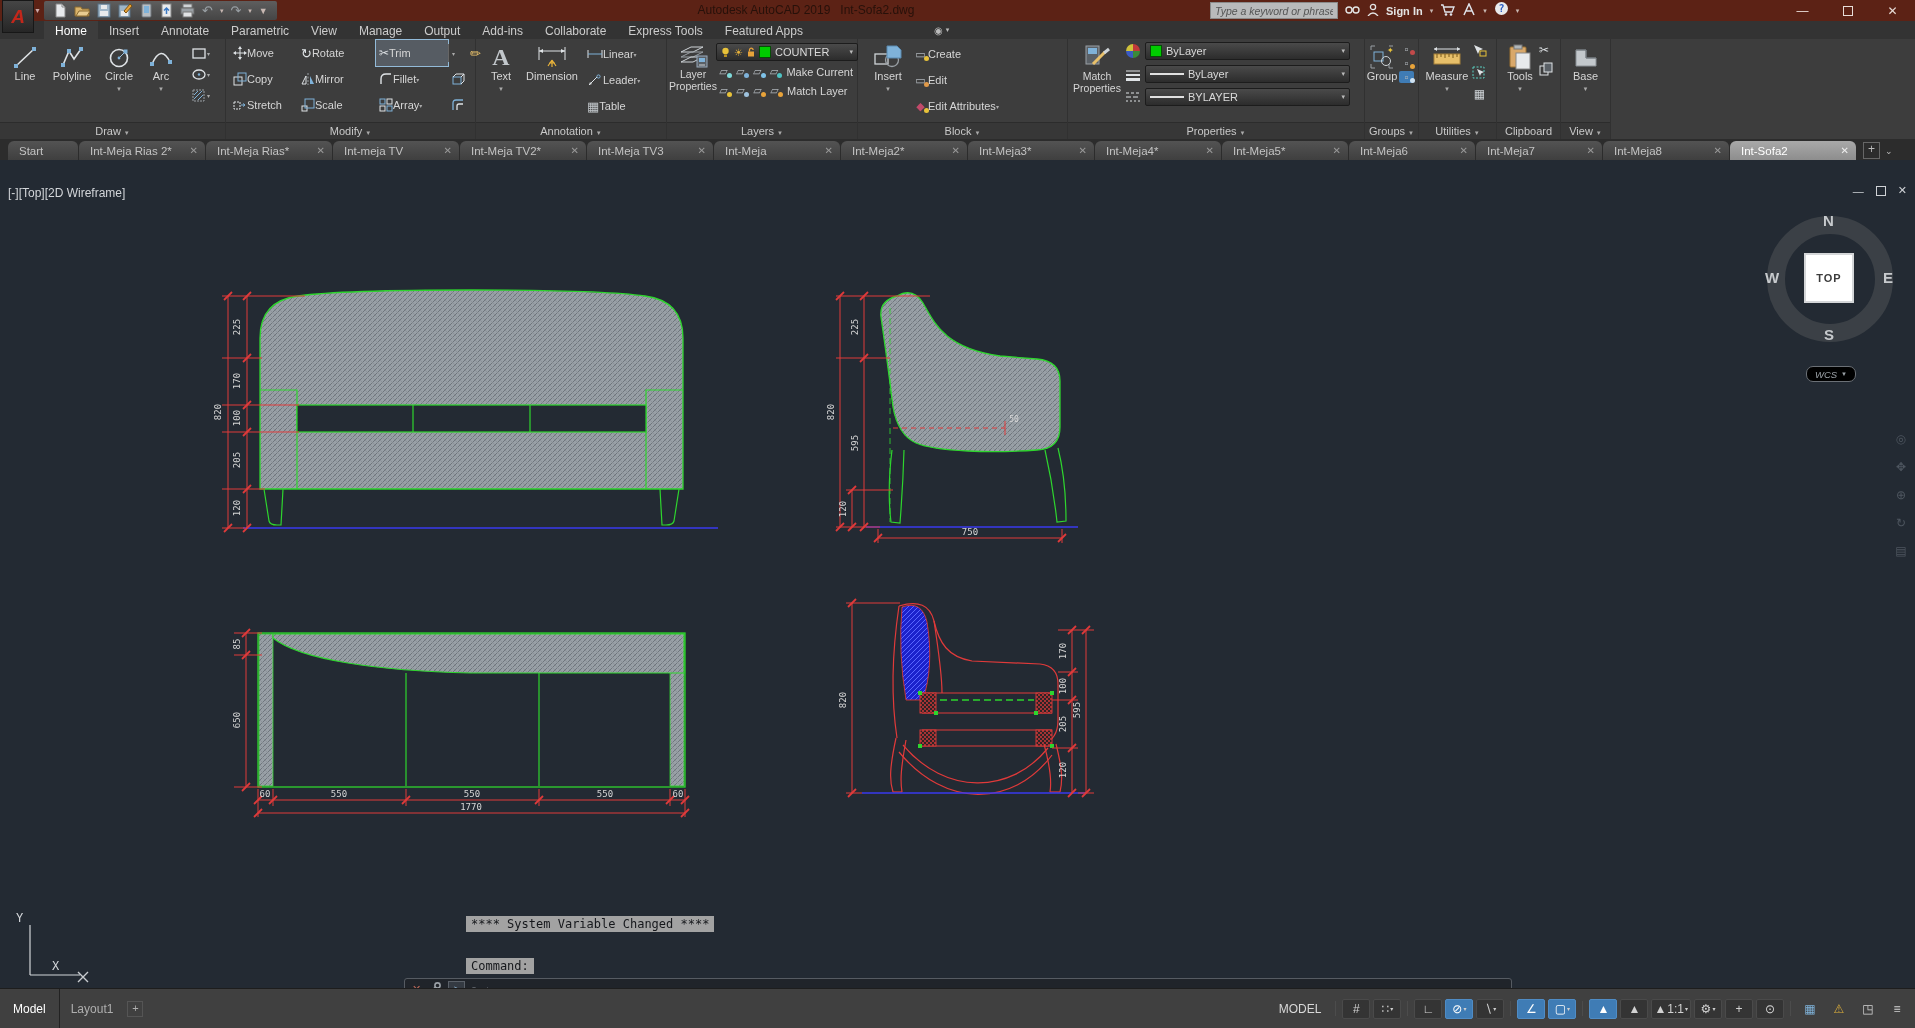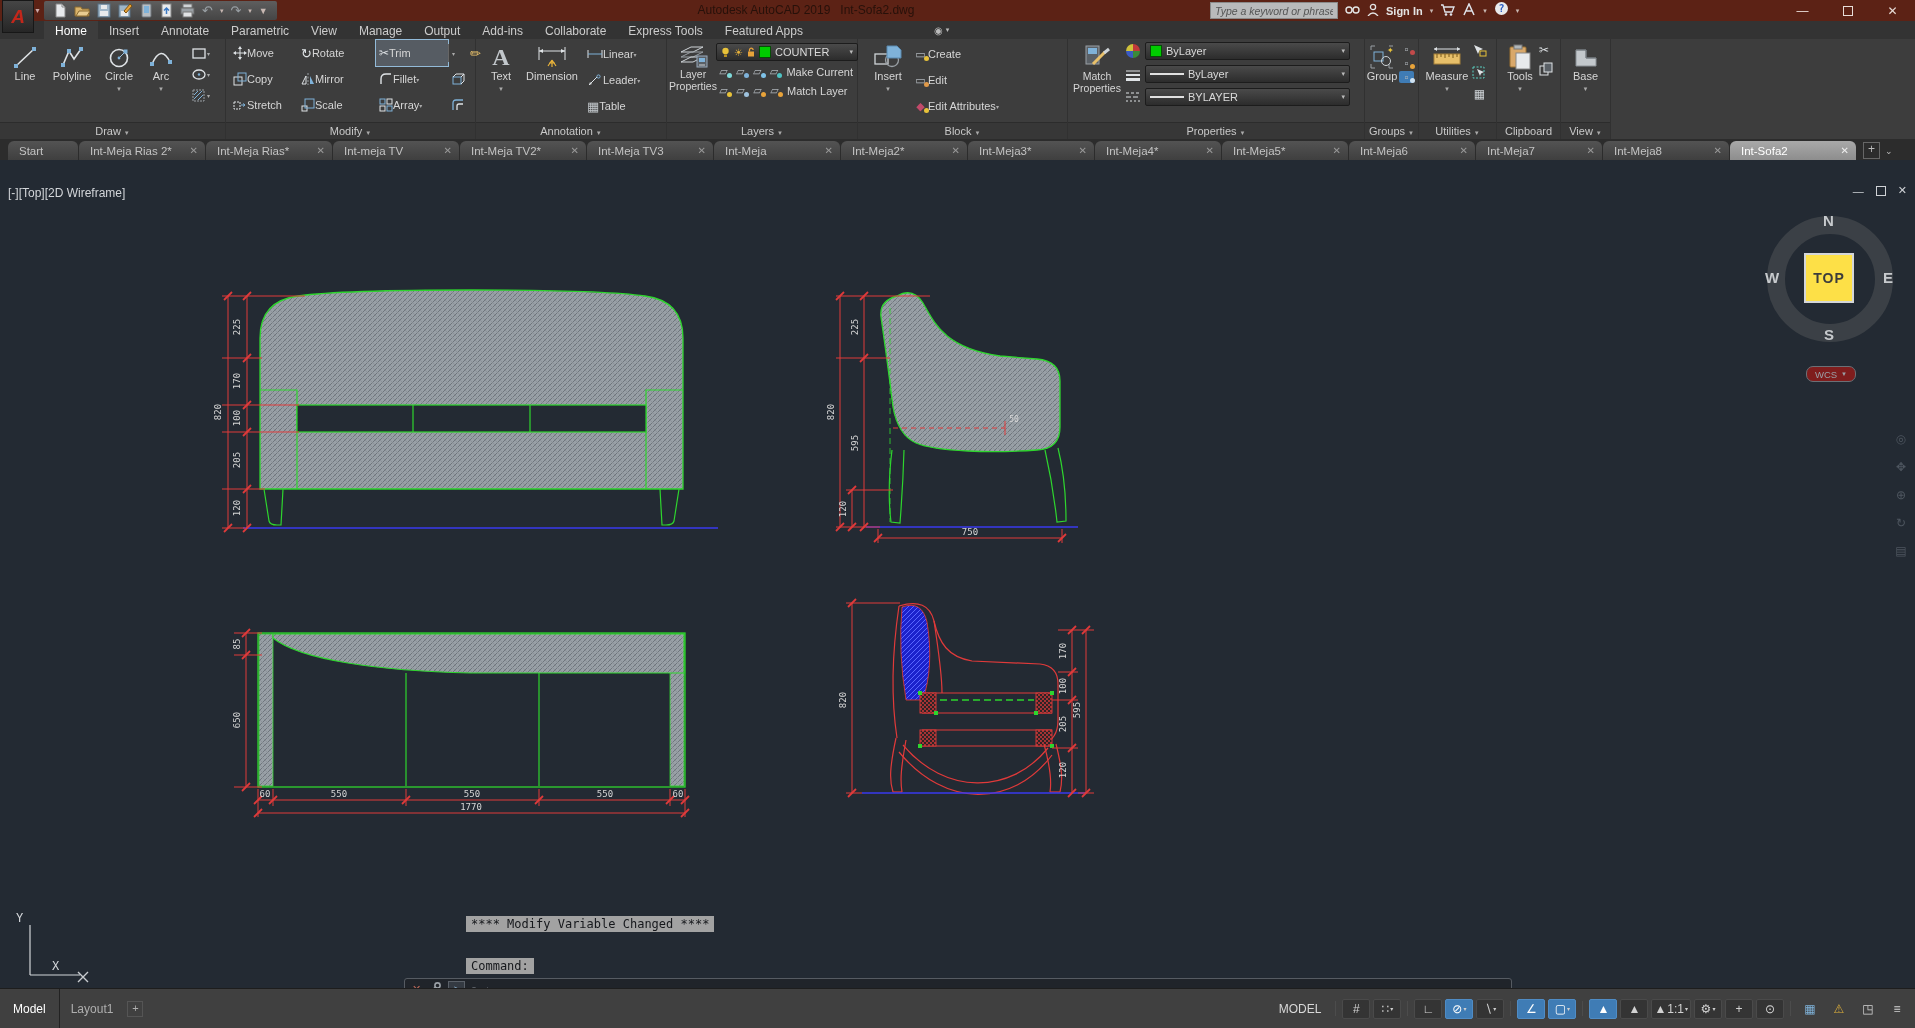--- a/index.html
+++ b/index.html
@@ -65,22 +65,22 @@
   .cad{position:absolute;left:0;top:0;}
   .vplabel{position:absolute;left:8px;top:26px;font-size:12px;color:#d2d5d9;}
   .vpwin{position:absolute;right:8px;top:24px;display:flex;gap:12px;color:#cfd2d6;font-size:11px;align-items:center;}
   .vpwin i{display:block;width:8px;height:8px;border:1px solid #cfd2d6;font-style:normal;}
 
   .viewcube{position:absolute;left:1765px;top:54px;width:130px;height:130px;}
   .vc-ring{position:absolute;left:2px;top:2px;width:90px;height:90px;border:18px solid #3b4046;border-radius:50%;}
   .vc-l{position:absolute;color:#c7cacd;font-weight:bold;font-size:15px;}
   .vc-n{left:58px;top:-2px;}  .vc-s{left:59px;top:112px;}
   .vc-w{left:0px;top:55px;}   .vc-e{left:118px;top:55px;}
-  .vc-top{position:absolute;left:39px;top:39px;width:50px;height:50px;background:#fde047;border:2px solid #d4d6d8;box-sizing:border-box;display:flex;align-items:center;justify-content:center;font-size:14px;font-weight:bold;color:#3c3c3c;letter-spacing:1px;}
-  .wcs{position:absolute;left:1806px;top:206px;width:48px;height:14px;background:#7f1d1d;border:1px solid #6b7076;border-radius:7px;display:flex;align-items:center;justify-content:center;gap:4px;font-size:9.5px;color:#9aa0a6;}
+  .vc-top{position:absolute;left:39px;top:39px;width:50px;height:50px;background:#ffffff;border:2px solid #d4d6d8;box-sizing:border-box;display:flex;align-items:center;justify-content:center;font-size:11px;font-weight:bold;color:#3c3c3c;letter-spacing:1px;}
+  .wcs{position:absolute;left:1806px;top:206px;width:48px;height:14px;background:#000000;border:1px solid #6b7076;border-radius:7px;display:flex;align-items:center;justify-content:center;gap:4px;font-size:9.5px;color:#9aa0a6;font-style:italic;}
   .wcs .dd{font-size:6px;}
   .navstrip{position:absolute;left:1892px;top:272px;width:18px;height:180px;display:flex;flex-direction:column;align-items:center;gap:14px;color:#5c646e;font-size:12px;opacity:.75;}
 
   
   .cmdhist{position:absolute;left:466px;font-family:"DejaVu Sans Mono",monospace;font-size:12px;color:#15171b;white-space:pre;}
   .cmdhist span{background:#a2a2a2;padding:1px 5px;}
   .h1{top:757px;} .h2{top:779px;} .h3{top:799px;}
   .cmdbar{position:absolute;left:404px;top:818px;width:1108px;height:22px;background:rgba(32,36,42,.93);border:1px solid #565b62;border-radius:3px;display:flex;align-items:center;gap:7px;padding:0 7px;box-sizing:border-box;}
   .cmdx{color:#c06a5a;font-size:11px;}
   .cmdtools{color:#9aa0a6;font-size:11px;}
@@ -962,21 +962,21 @@
       </div>
 
     <div class="navstrip">
       <span>◎</span>
       <span>✥</span>
       <span>⊕</span>
       <span>↻</span>
       <span>▤</span>
     </div>
 
-    <div class="cmdhist h1"><span>**** Modify Variable Changed ****</span></div>
+    <div class="cmdhist h1"><span>**** System Variable Changed ****</span></div>
     <div class="cmdhist h3"><span>Command:</span></div>
     <div class="cmdbar">
       <span class="cmdx">✕</span>
       <span class="cmdtools"><svg width="13" height="13">
             <path d="M2,11 L8,5" stroke="#9aa0a6" stroke-width="2.4"></path>
             <circle cx="9.5" cy="3.5" r="2.6" fill="none" stroke="#9aa0a6" stroke-width="1.6"></circle>
           </svg></span>
       <span class="prompt">&gt;</span>
       <span class="prompt-dd">▾</span>
       <span class="cmdup">▲</span>

